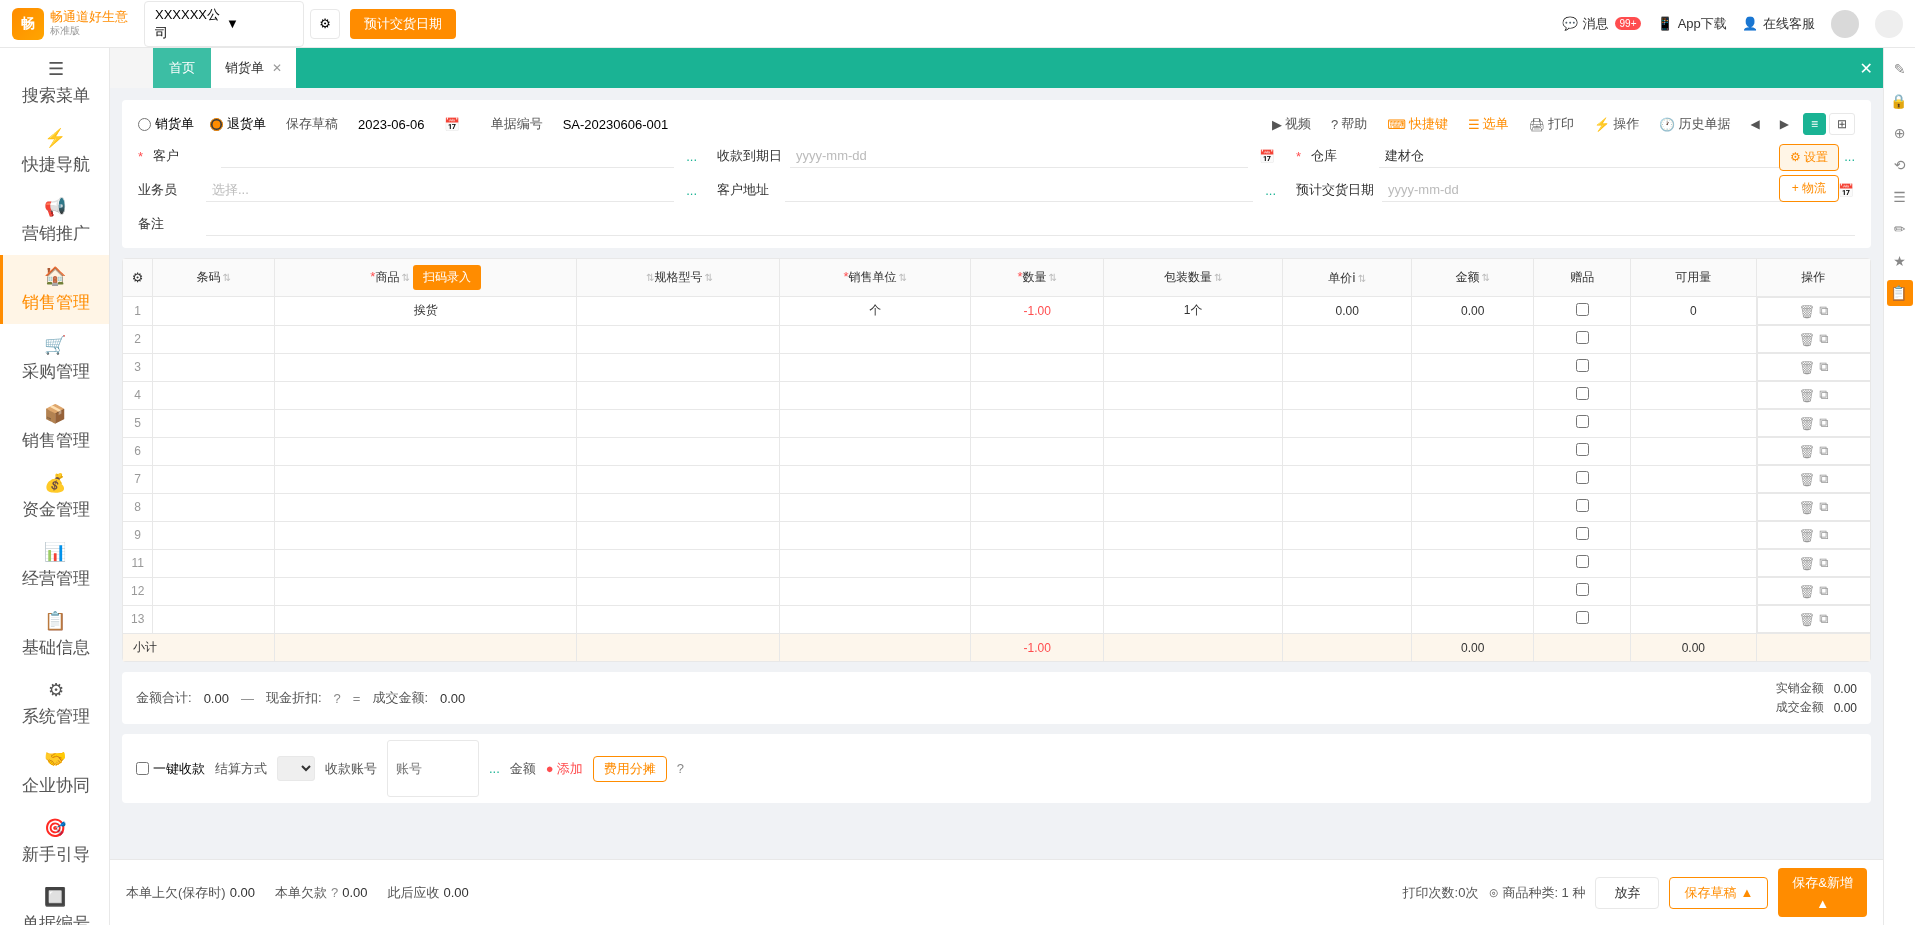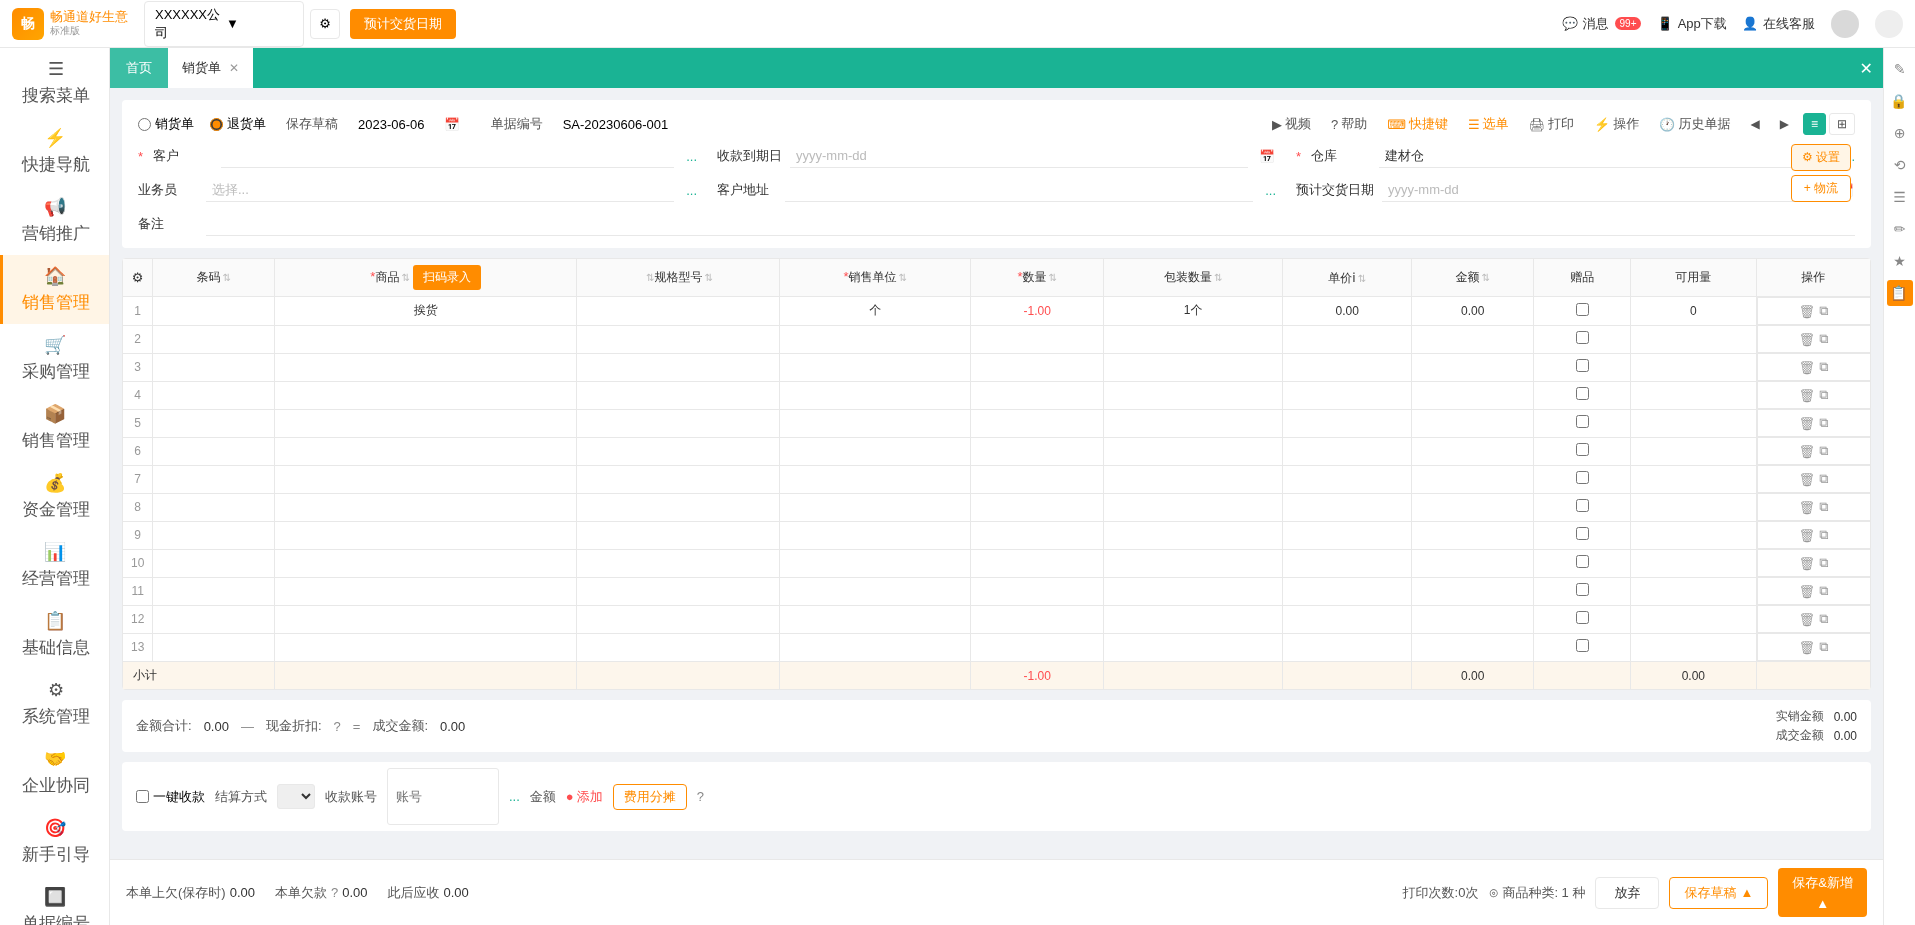--- a/index.html
+++ b/index.html
@@ -24,21 +24,21 @@
     .main-layout { display: flex; flex: 1; overflow: hidden; }
 
     
     .sidebar { width: 110px; background: #fff; border-right: 1px solid #e8e8e8; display: flex; flex-direction: column; overflow-y: auto; flex-shrink: 0; }
     .sidebar-item { display: flex; flex-direction: column; align-items: center; padding: 10px 6px; cursor: pointer; color: #555; gap: 4px; border-left: 3px solid transparent; }
     .sidebar-item.active { background: #fff5e6; color: #ff8c00; border-left: 3px solid #ff8c00; }
     .sidebar-item .icon { font-size: 18px; }
     .sidebar-item .label { font-size: 17px; }
 
     
-    .tabbar { background: #1ab394; display: flex; align-items: center; height: 40px; flex-shrink: 0; }
+    .tabbar { background: #1ab394; display: flex; align-items: center; height: 40px; flex-shrink: 0; margin-left: 43px; }
     .tab-home { padding: 0 16px; color: #fff; height: 100%; display: flex; align-items: center; cursor: pointer; font-size: 13px; background: rgba(255,255,255,0.15); }
     .tab-item { padding: 0 14px; color: #fff; height: 100%; display: flex; align-items: center; cursor: pointer; font-size: 13px; background: #fff; color: #333; position: relative; }
     .tab-item .close-icon { margin-left: 8px; font-size: 12px; color: #999; cursor: pointer; }
     .tab-close-all { margin-left: auto; margin-right: 10px; color: #fff; cursor: pointer; font-size: 16px; }
 
     
     .page-content { flex: 1; background: #f0f2f5; overflow-y: auto; padding: 12px; display: flex; flex-direction: column; gap: 10px; }
 
     
     .form-card { background: #fff; border-radius: 4px; padding: 12px 16px; }
@@ -318,21 +318,21 @@
             <span class="field-label">预计交货日期</span>
             <input class="field-input" type="text" placeholder="yyyy-mm-dd" style="">
             <span class="field-calendar field-dots">📅</span>
           </div>
 
           <div class="form-field" style="grid-column:span 3;">
             <span class="field-label">备注</span>
             <input class="field-input" type="text" style="width: 100%;">
           </div>
 
-          <div style="position:absolute;right:4px;top:0;display:flex;flex-direction:column;gap:4px;">
+          <div style="position:absolute;right:16px;top:0;display:flex;flex-direction:column;gap:4px;">
             <button class="float-btn settings">⚙ 设置</button>
             <button class="float-btn">+ 物流</button>
           </div>
         </div>
       </div>
 
       <div class="table-section">
         <div class="table-wrapper">
           <table>
             <thead>
@@ -501,37 +501,20 @@
       <td></td>
       <td></td>
       <td><input type="checkbox" style=""></td>
       <td></td>
       <td style="display:flex;gap:4px;justify-content:center;align-items:center;">
         <span style="cursor:pointer;color:#999;">🗑</span>
         <span style="cursor:pointer;color:#999;">⧉</span>
       </td>
     </tr>
                 <tr>
-      <td class="row-num">10</td>
-      <td></td>
-      <td></td>
-      <td></td>
-      <td></td>
-      <td></td>
-      <td></td>
-      <td></td>
-      <td></td>
-      <td><input type="checkbox" style=""></td>
-      <td></td>
-      <td style="display:flex;gap:4px;justify-content:center;align-items:center;">
-        <span style="cursor:pointer;color:#999;">🗑</span>
-        <span style="cursor:pointer;color:#999;">⧉</span>
-      </td>
-    </tr>
-                <tr>
       <td class="row-num">11</td>
       <td></td>
       <td></td>
       <td></td>
       <td></td>
       <td></td>
       <td></td>
       <td></td>
       <td></td>
       <td><input type="checkbox" style=""></td>
@@ -620,21 +603,21 @@
       <div class="payment-row">
         <label class="checkbox-label">
           <input type="checkbox" style="">
           <span>一键收款</span>
         </label>
         <span style="color:#555;">结算方式</span>
         <select style="border:1px solid #e8e8e8;border-radius:3px;padding:3px 8px;outline:none;color:#333;">
           <option></option>
         </select>
         <span style="color:#555;">收款账号</span>
-        <input type="text" placeholder="账号" style="border: 1px solid rgb(232, 232, 232); border-radius: 3px; padding: 20px 8px; outline: none; width: 112px;">
+        <input type="text" placeholder="账号" style="border: 1px solid rgb(232, 232, 232); border-radius: 3px; padding: 20px 8px; outline: none; width: 92px;">
         <span style="color:#1ab394;cursor:pointer;">...</span>
         <span style="color:#555;">金额</span>
         <button class="add-btn">
           <span style="color:#ff4d4f;">●</span>
           <span>添加</span>
         </button>
         <button class="expense-btn">费用分摊</button>
         <span style="color:#888;cursor:pointer;">?</span>
       </div>
 

